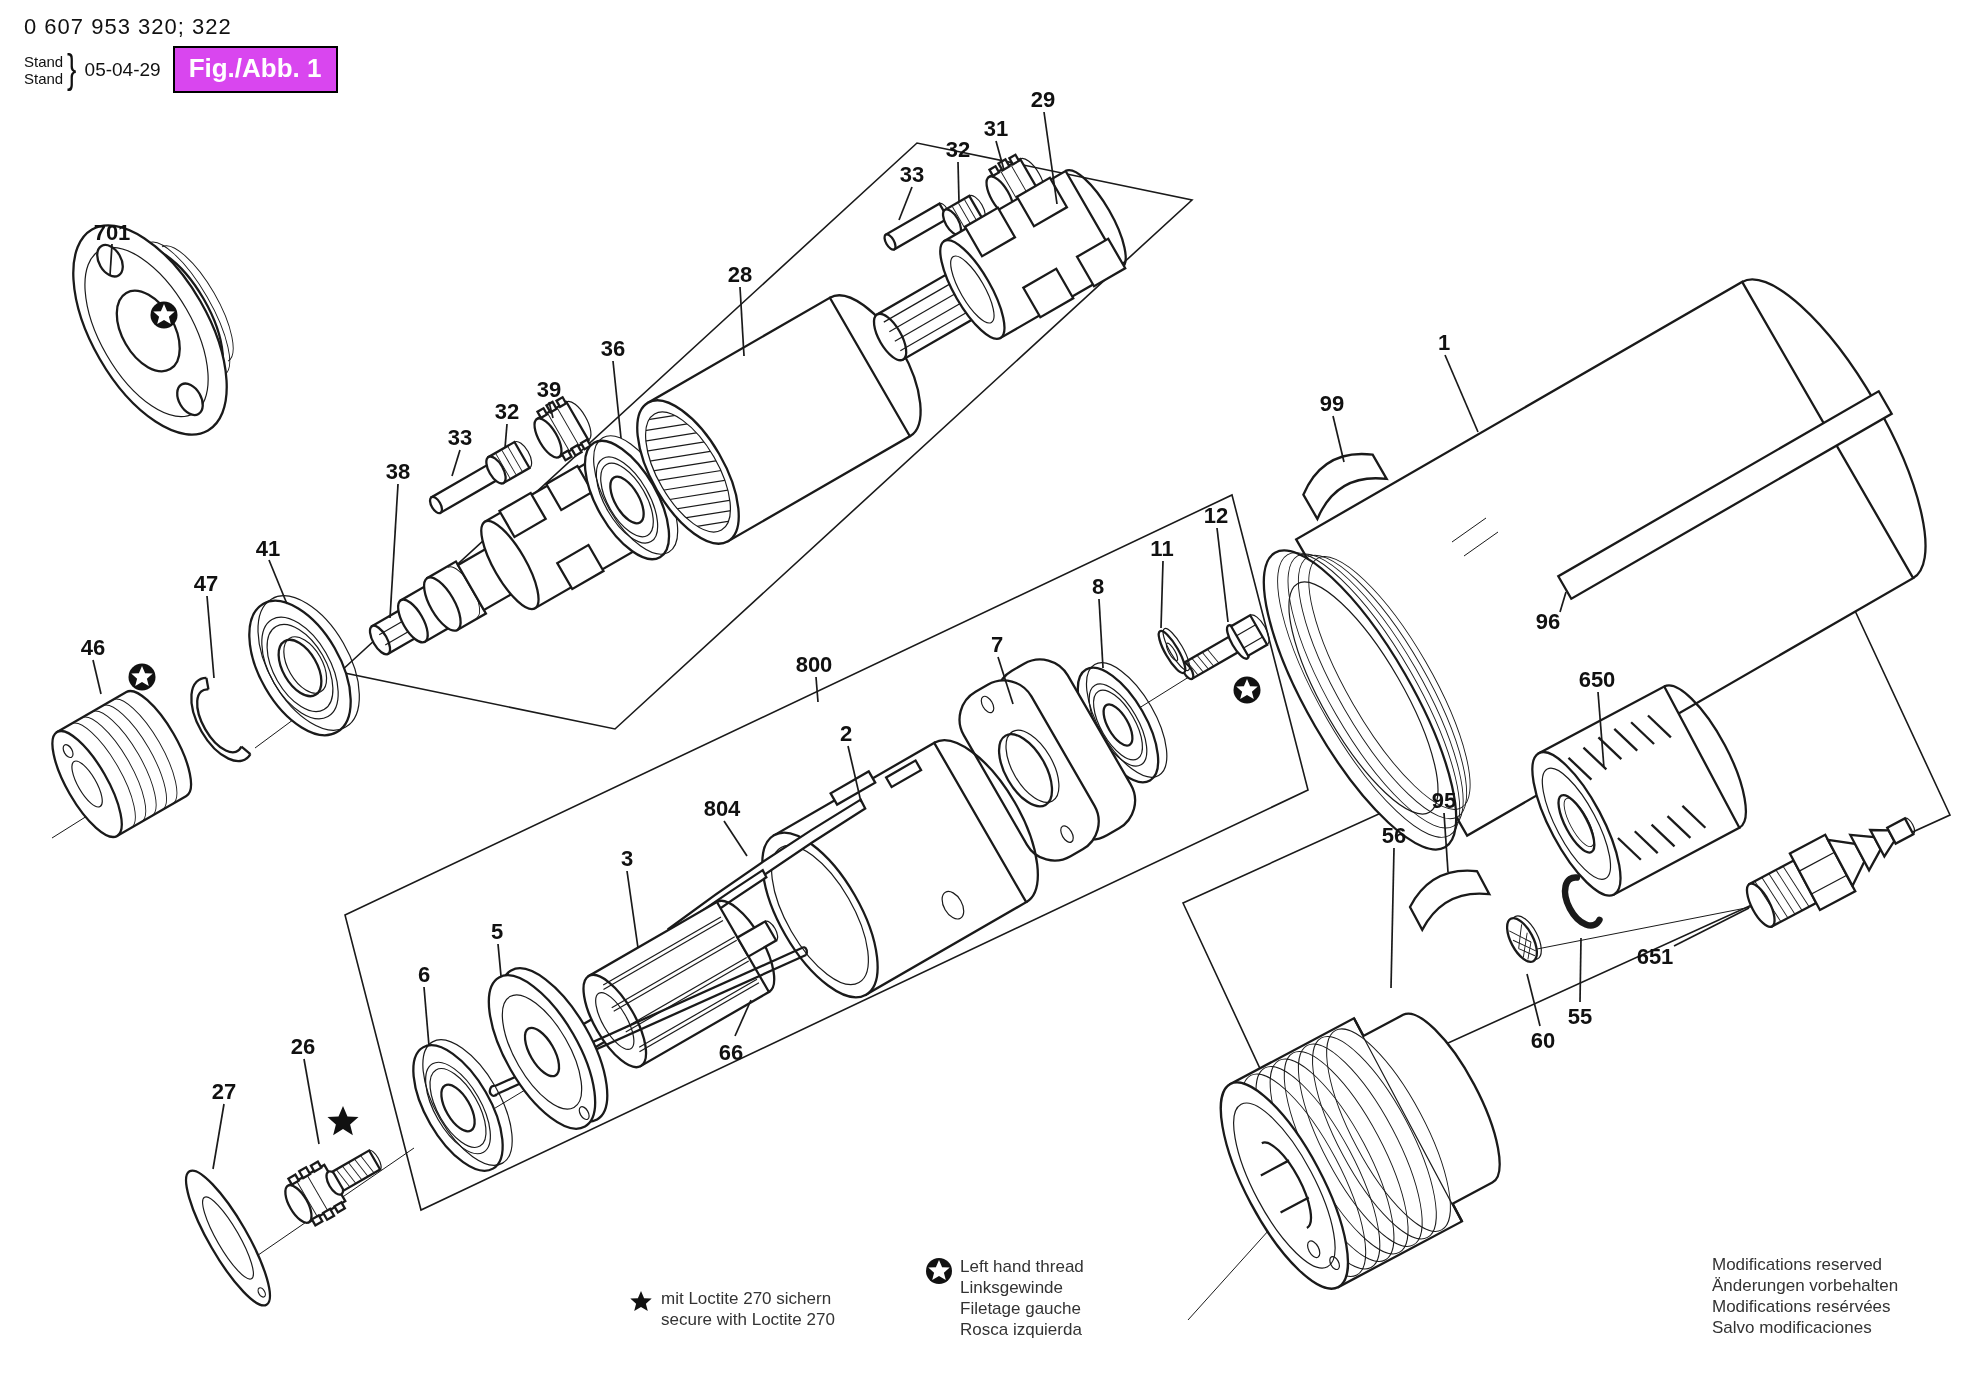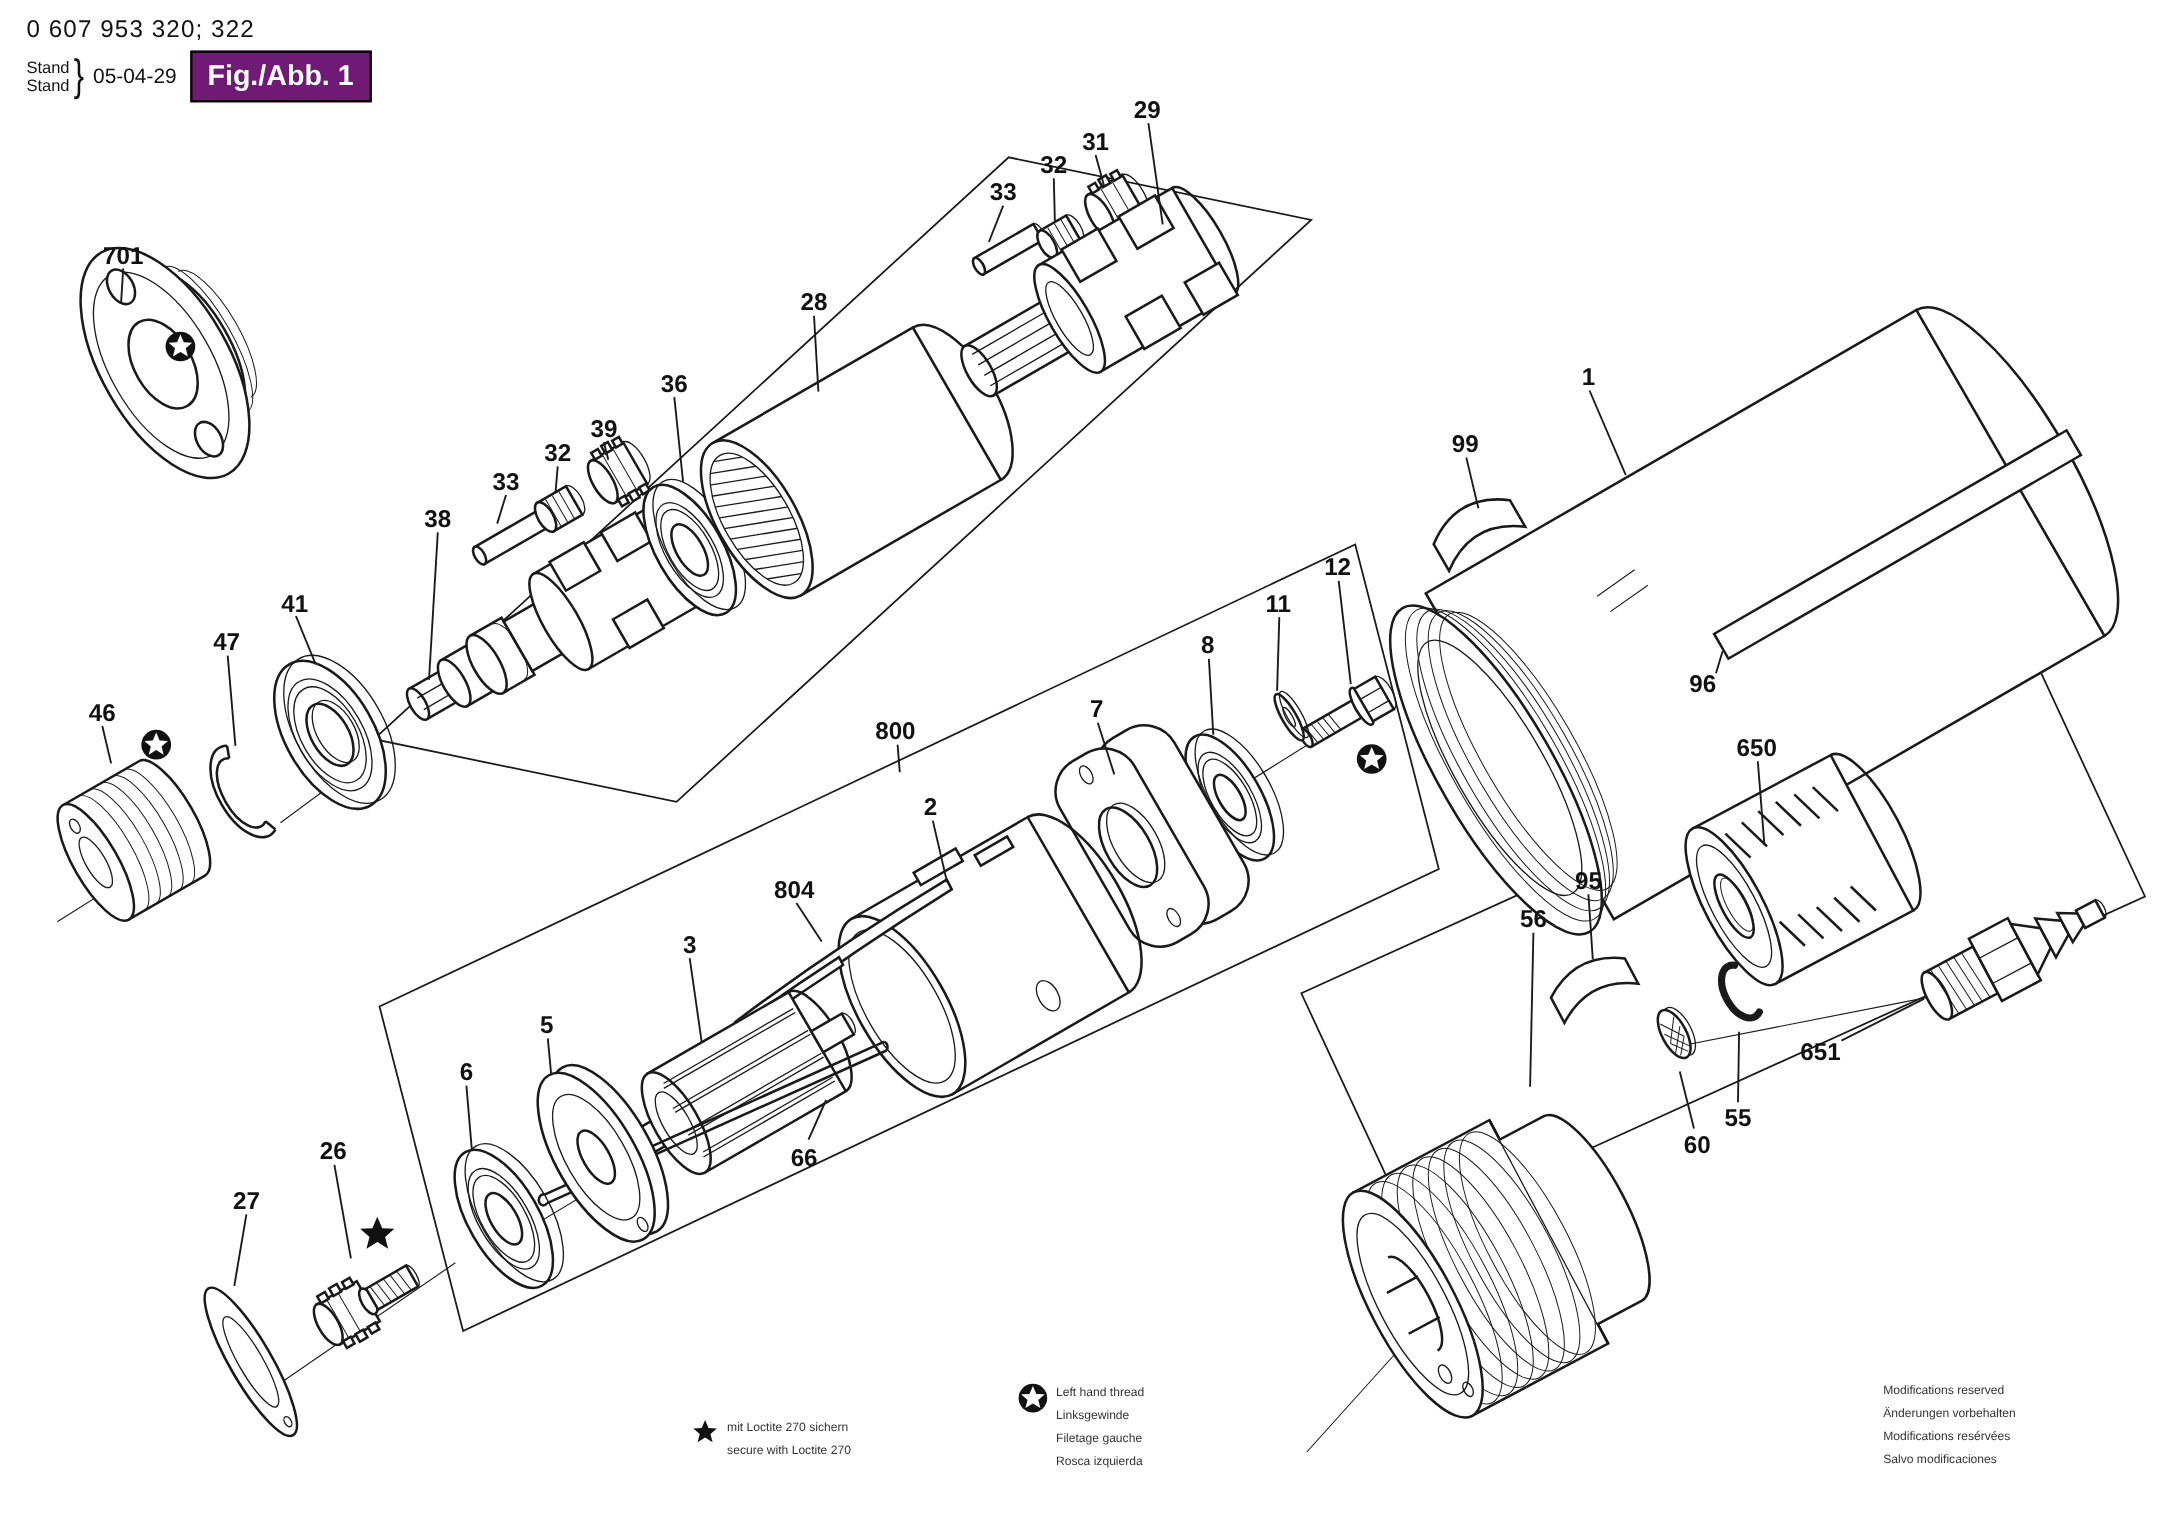--- a/index.html
+++ b/index.html
@@ -3,22 +3,22 @@
 <meta charset="utf-8">
 <style>
   html,body{margin:0;padding:0;background:#fff;}
   body{width:1980px;height:1396px;position:relative;font-family:"Liberation Sans",sans-serif;overflow:hidden;}
   .hdr{position:absolute;left:24px;top:14px;color:#111;}
   .pn{font-size:22px;font-weight:normal;letter-spacing:1px;}
   .issue-row{display:flex;align-items:center;margin-top:6px;}
   .is{font-size:15px;line-height:17px;color:#111;}
   .brace{font-size:40px;font-weight:300;margin:0 6px 0 2px;transform:scaleX(.7);}
   .date{font-size:19px;font-weight:normal;margin-right:12px;}
-  .figbox{background:#701a75;color:#fff;font-size:26px;font-weight:bold;padding:5px 14px 7px 14px;border:2px solid #000;}
-  .legend{position:absolute;color:#333;font-size:11px;font-weight:500;line-height:21px;}
+  .figbox{background:#d946ef;color:#fff;font-size:26px;font-weight:bold;padding:5px 14px 7px 14px;border:2px solid #000;}
+  .legend{position:absolute;color:#333;font-size:17px;font-weight:500;line-height:21px;}
   .legend .row{display:flex;align-items:flex-start;}
   .legend svg{flex:0 0 auto;margin-right:7px;margin-top:1px;}
   svg.stage{position:absolute;left:0;top:0;}
   .lbl{font-family:"Liberation Sans",sans-serif;font-size:22px;font-weight:bold;fill:#111;text-anchor:middle;}
   .o{fill:#fff;stroke:#1a1a1a;stroke-width:2.3;}
   .oo{fill:none;stroke:#1a1a1a;stroke-width:2.3;}
   .f{fill:none;stroke:#1a1a1a;stroke-width:1.2;}
   .t{fill:none;stroke:#1a1a1a;stroke-width:0.9;}
   .ld{stroke:#1a1a1a;stroke-width:1.7;}
   .thin{fill:none;stroke:#1a1a1a;stroke-width:1;}

